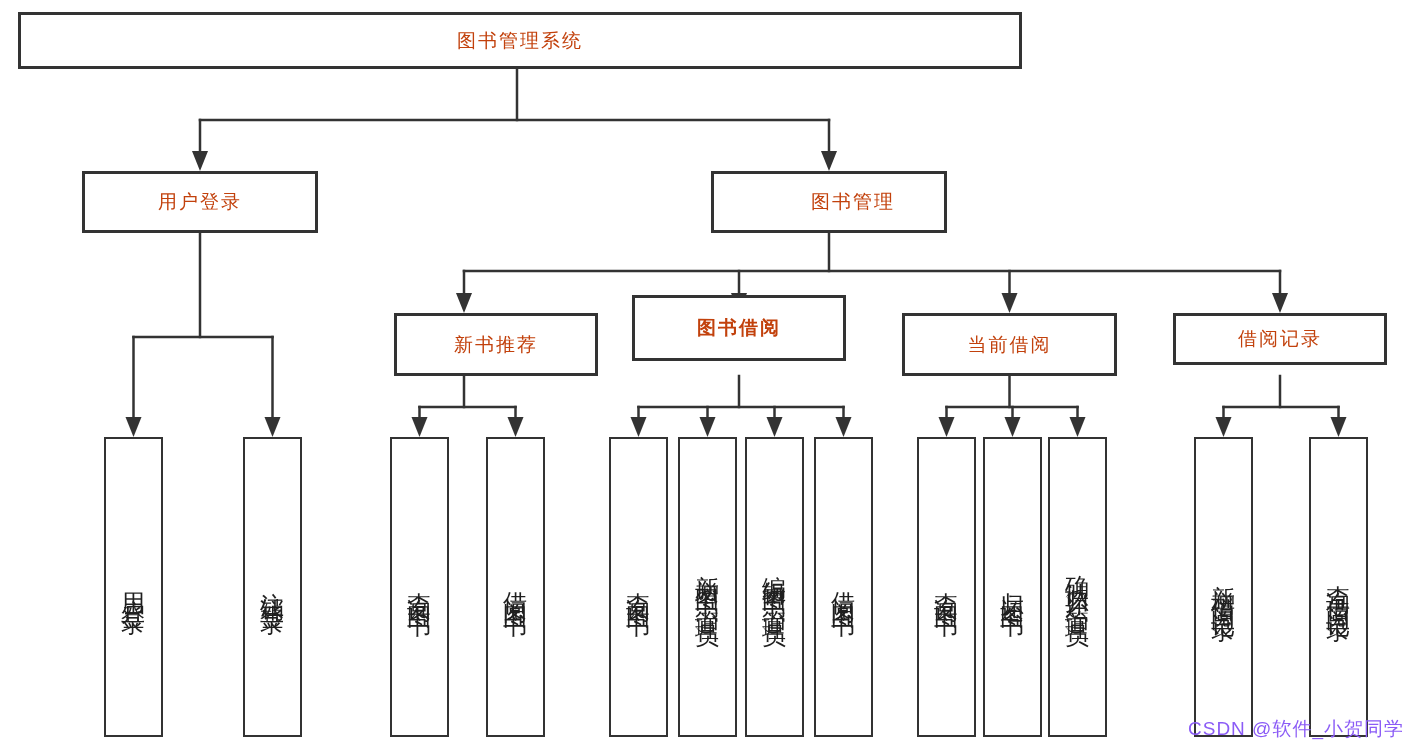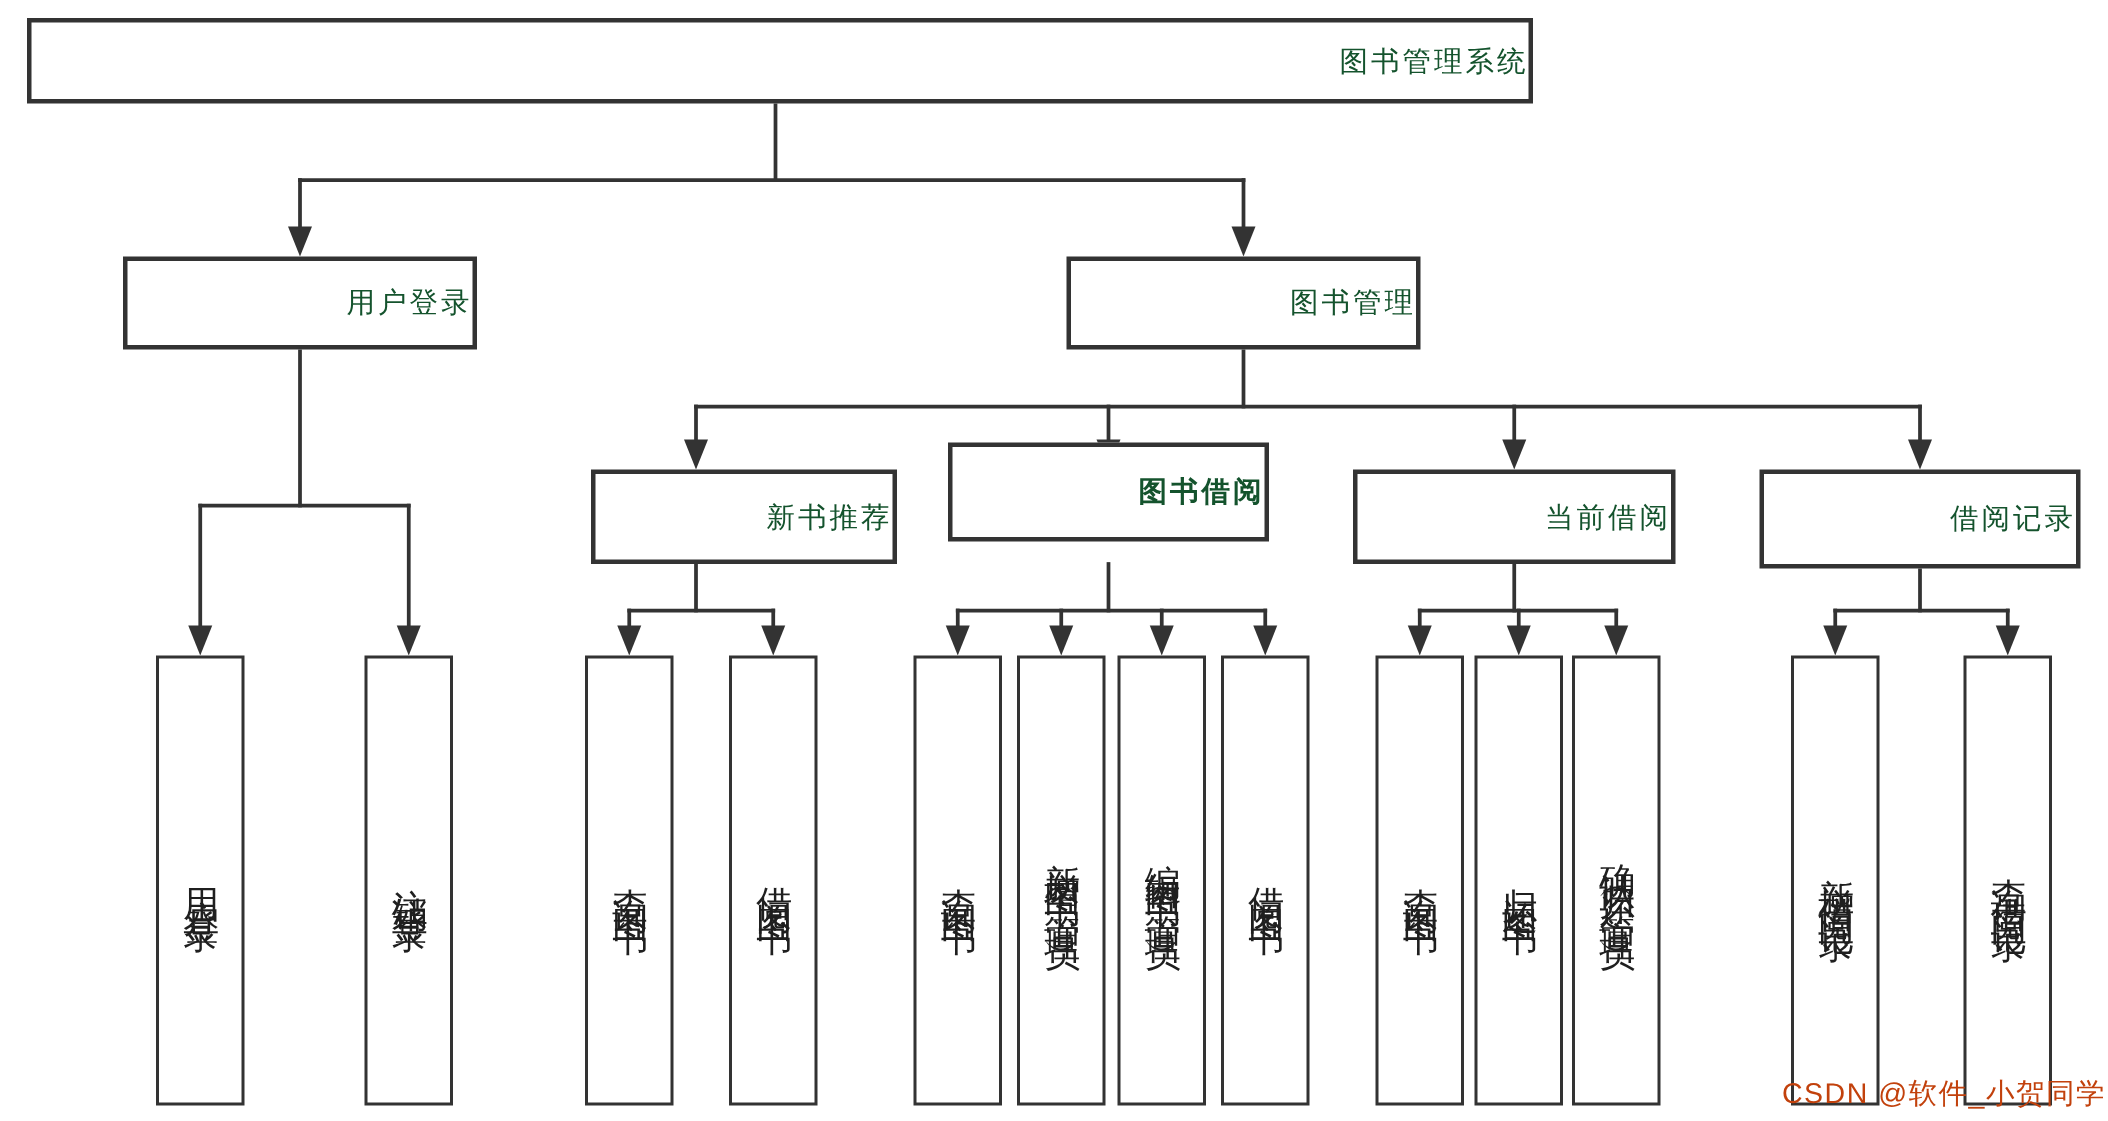--- a/index.html
+++ b/index.html
@@ -31,24 +31,24 @@
   .connector-svg polygon {
     fill: #333333;
   }
   .hbox {
     position: absolute;
     box-sizing: border-box;
     border: 3px solid #333333;
     background: #ffffff;
     display: flex;
     align-items: center;
-    justify-content: flex-end;
+    justify-content: center;
     font-size: 19px;
     letter-spacing: 2px;
-    color: #14532d;
+    color: #c2410c;
     z-index: 2;
   }
   .vbox {
     position: absolute;
     box-sizing: border-box;
     top: 437px;
     height: 300px;
     width: 59px;
     border: 2.5px solid #333333;
     background: #ffffff;
@@ -65,34 +65,34 @@
     line-height: 1.05;
     white-space: nowrap;
     color: #1f1f1f;
   }
   .watermark {
     position: absolute;
     left: 1188px;
     top: 716px;
     font-size: 19px;
     letter-spacing: 1px;
-    color: #c2410c;
+    color: #8b5cf6;
     z-index: 5;
     white-space: nowrap;
   }
   
   .node-root   { left: 18px;  top: 12px;  width: 1004px; height: 57px; }
   
   .node-l2-a   { left: 82px;  top: 171px; width: 236px; height: 62px; }
   .node-l2-b   { left: 711px; top: 171px; width: 236px; height: 62px; padding-left: 48px; }
   
   .node-l3-a   { left: 362px;  top: 313px; width: 204px; height: 63px; margin-left: 32px; }
   .node-l3-b   { left: 632px;  top: 295px; width: 214px; height: 66px; font-weight: bold; }
   .node-l3-c   { left: 902px;  top: 313px; width: 215px; height: 63px; }
-  .node-l3-d   { left: 1173px; top: 313px; width: 214px; height: 66px; }
+  .node-l3-d   { left: 1173px; top: 313px; width: 214px; height: 52px; }
   
   .leaf-1  { left: 104px; }
   .leaf-2  { left: 243px; }
   .leaf-3  { left: 390px; }
   .leaf-4  { left: 486px; }
   .leaf-5  { left: 609px; }
   .leaf-6  { left: 678px; }
   .leaf-7  { left: 745px; }
   .leaf-8  { left: 814px; }
   .leaf-9  { left: 917px; }

